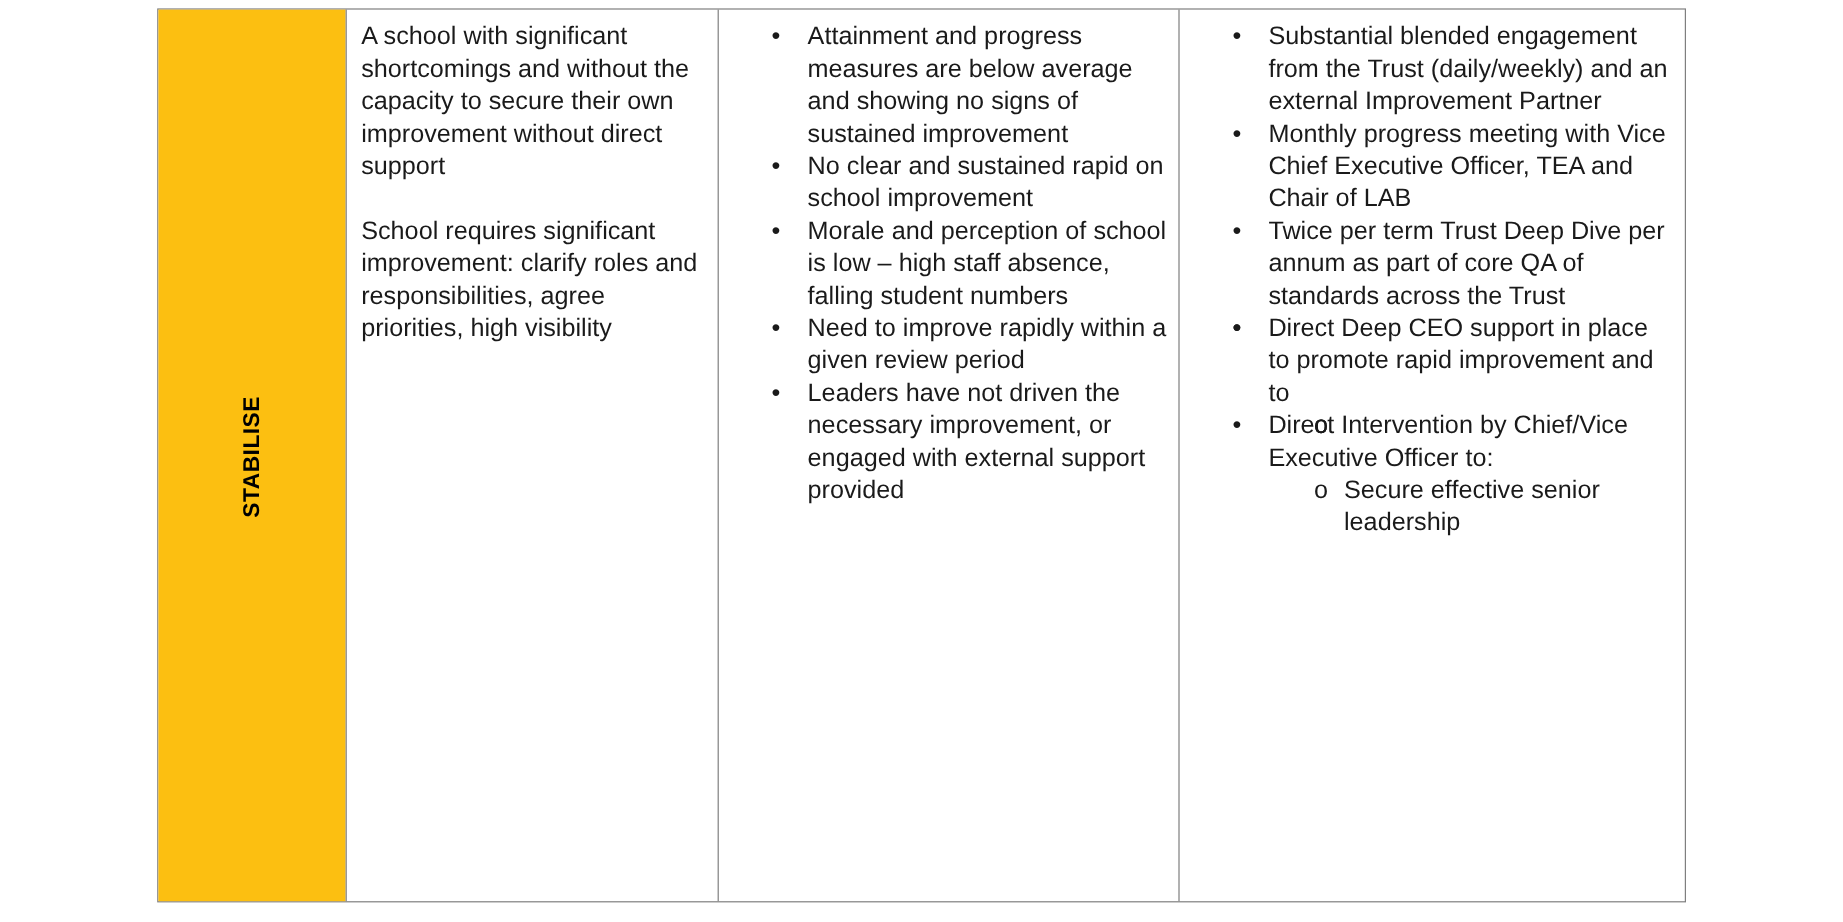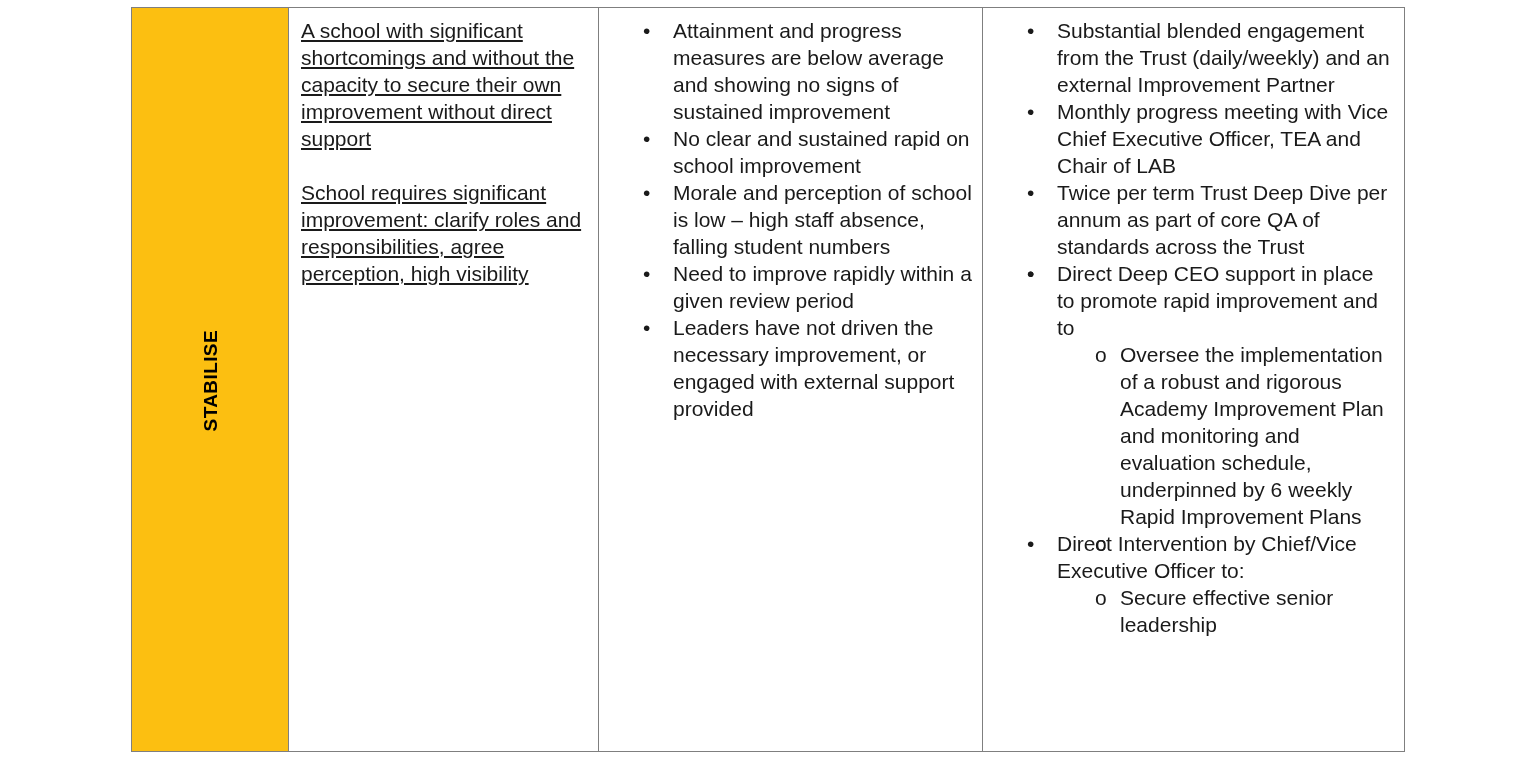--- a/index.html
+++ b/index.html
@@ -80,21 +80,20 @@
     width: 310px;
     flex: 0 0 310px;
     padding: 9px 10px 0 12px;
   }
 
   .para {
     font-size: 21px;
     line-height: 27px;
     margin: 0;
     color: #1a1a1a;
-    text-decoration: underline;
   }
 
   .para-gap {
     height: 27px;
   }
 
   
   .col-indicators {
     width: 384px;
     flex: 0 0 384px;
@@ -173,41 +172,41 @@
 
     <div class="col col-label">
       <div class="vertical-label">
         <span>STABILISE</span>
       </div>
     </div>
 
     <div class="col col-description">
       <p class="para">A school with significant shortcomings and without the capacity to secure their own improvement without direct support</p>
       <div class="para-gap"></div>
-      <p class="para">School requires significant improvement: clarify roles and responsibilities, agree perception, high visibility</p>
+      <p class="para">School requires significant improvement: clarify roles and responsibilities, agree priorities, high visibility</p>
     </div>
 
     <div class="col col-indicators">
       <ul class="bullets" id="indicators-list">
           <li class="lvl1"><span class="marker bullet-dot">•</span><span>Attainment and progress measures are below average and showing no signs of sustained improvement</span></li>
           <li class="lvl1"><span class="marker bullet-dot">•</span><span>No clear and sustained rapid on school improvement</span></li>
           <li class="lvl1"><span class="marker bullet-dot">•</span><span>Morale and perception of school is low – high staff absence, falling student numbers</span></li>
           <li class="lvl1"><span class="marker bullet-dot">•</span><span>Need to improve rapidly within a given review period</span></li>
           <li class="lvl1"><span class="marker bullet-dot">•</span><span>Leaders have not driven the necessary improvement, or engaged with external support provided</span></li>
         </ul>
     </div>
 
     <div class="col col-actions">
       <ul class="bullets" id="actions-list">
           <li class="lvl1"><span class="marker bullet-dot">•</span><span>Substantial blended engagement from the Trust (daily/weekly) and an external Improvement Partner</span></li>
           <li class="lvl1"><span class="marker bullet-dot">•</span><span>Monthly progress meeting with Vice Chief Executive Officer, TEA and Chair of LAB</span></li>
           <li class="lvl1"><span class="marker bullet-dot">•</span><span>Twice per term Trust Deep Dive per annum as part of core QA of standards across the Trust</span></li>
           <li class="lvl1"><span class="marker bullet-dot">•</span></li>
           <li class="lvl1"><span class="marker bullet-dot">•</span><span>Direct Deep CEO support in place to promote rapid improvement and to</span><ul class="sublist">
-              <li class="lvl2"><span class="marker-o hollow-dot">o</span><span>Oversee the implementation of a robust and rigorous Academy Improvement Plan and monitoring and evaluation schedule, underpinned by 6 weekly Rapid Improvement Plans</span></li>
+              <li class="lvl2"><span class="marker-o hollow-dot">o</span></li>
               <li class="lvl2"><span class="marker-o hollow-dot">o</span></li>
             </ul></li>
           <li class="lvl1"><span class="marker bullet-dot">•</span><span>Direct Intervention by Chief/Vice Executive Officer to:</span><ul class="sublist">
               <li class="lvl2"><span class="marker-o hollow-dot">o</span><span>Secure effective senior leadership</span></li>
             </ul></li>
         </ul>
     </div>
 
   </div>
 

